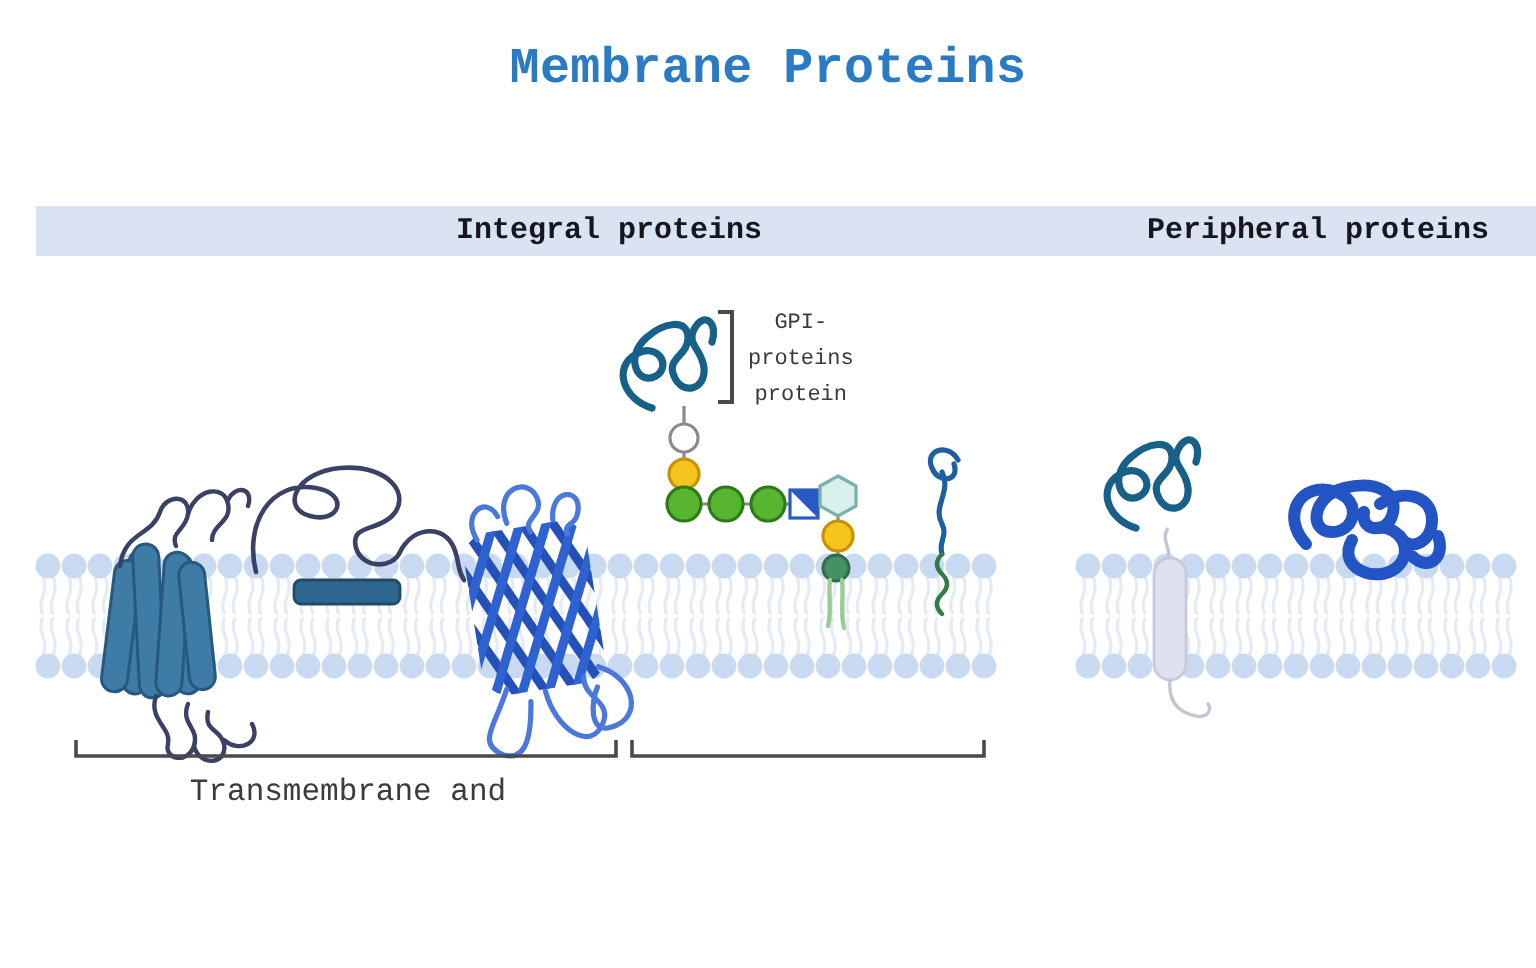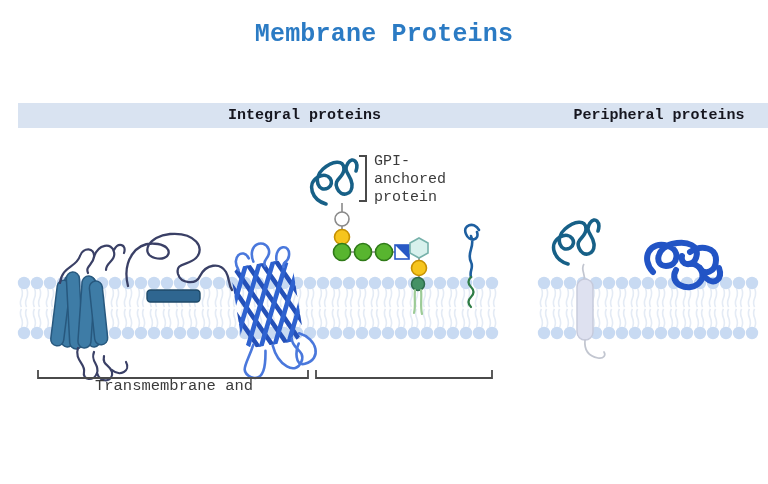--- a/index.html
+++ b/index.html
@@ -16,25 +16,25 @@
     display:flex;align-items:center;justify-content:center;
     font-size:15px;font-weight:bold;color:var(--header-text);
   }
   #hdr-integral{left:18px;width:573px;}
   #hdr-peripheral{left:538px;width:242px;}
   svg{position:absolute;top:0;left:0;}
   .caption{
     position:absolute;text-align:center;color:var(--label-text);
     font-size:15.5px;line-height:21px;
   }
-  #cap-trans{left:38px;top:376px;width:272px;}
+  #cap-trans{left:38px;top:386px;width:272px;}
   #cap-lipid{left:316px;top:389px;width:176px;}
   #cap-gpi{
-    position:absolute;left:374px;top:153px;text-align:left;
-    color:var(--label-text);font-size:15px;line-height:18px;
+    position:absolute;left:374px;top:153px;text-align:center;
+    color:var(--label-text);font-size:11px;line-height:18px;
   }
   #cap-gpi span{display:block;}
 </style>
 </head>
 <body>
 
 <div id="stage">
 
   <div class="title">Membrane Proteins</div>
 
@@ -481,20 +481,20 @@
     </g>
 
     <g fill="none" stroke="var(--bracket)" stroke-width="1.8">
       <path d="M38,370 V378 H308 V370"></path>
       <path d="M316,370 V378 H492 V370"></path>
     </g>
   </svg>
 
   <div id="cap-gpi">
     <span>GPI-</span>
-    <span>anchored</span>
+    <span>proteins</span>
     <span>protein</span>
   </div>
   <div id="cap-trans" class="caption">
     <span style="display:block">Transmembrane and</span>
   </div>
 
 </div>
 
 </body></html>

